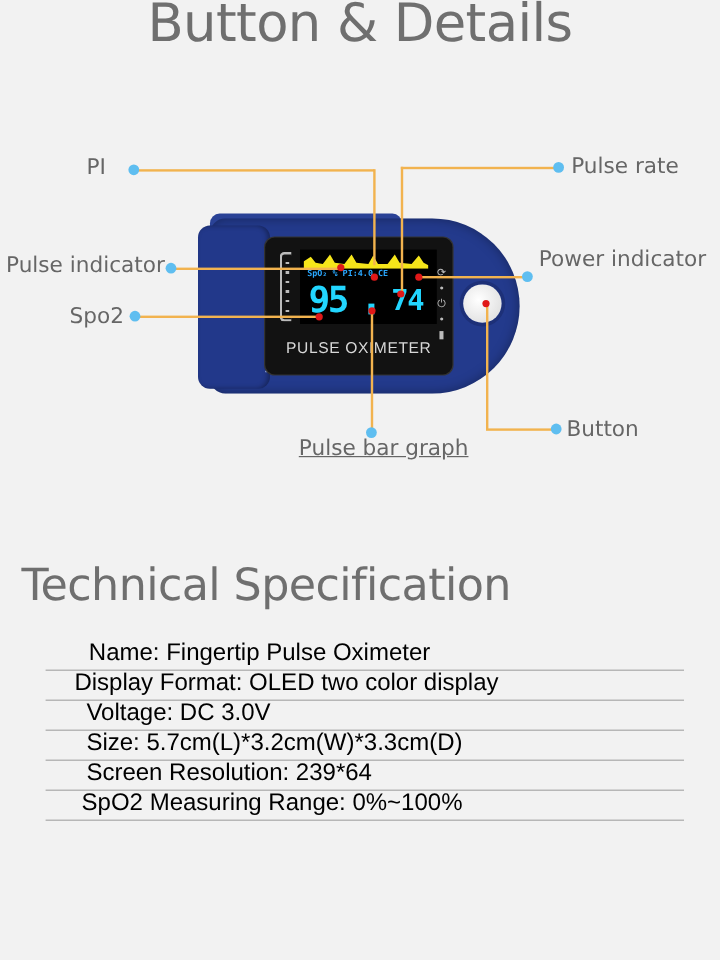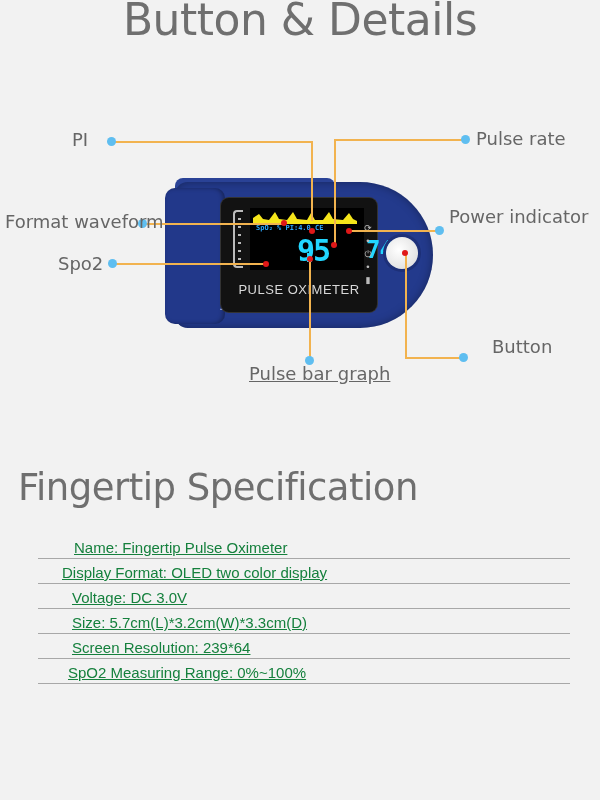--- a/index.html
+++ b/index.html
@@ -22,32 +22,32 @@
   .body-top { position:absolute; left:10px; top:0; width:160px; height:14px; background:#2a4296; border-radius:8px 8px 0 0; }
   .body-cap { position:absolute; left:0; top:10px; width:60px; height:136px; background:#22388a; border-radius:10px; box-shadow: inset -2px 0 4px rgba(0,0,0,0.35); }
   .push { position:absolute; left:27px; top:48px; transform:rotate(90deg); transform-origin:left top; font-size:13px; color:#7f8fc4; letter-spacing:2px; }
   .push-wrap { position:absolute; left:205px; top:222px; width:20px; height:60px; }
   .screen { position:absolute; left:221px; top:198px; width:156px; height:114px; background:#121212; border-radius:8px; box-shadow: 0 0 0 1px #333; }
   .oled { position:absolute; left:250px; top:208px; width:114px; height:62px; background:#000; }
   .bracket { position:absolute; left:233px; top:210px; width:10px; height:58px; border:2px solid #bbb; border-right:none; border-radius:4px 0 0 4px; }
   .ticks { position:absolute; left:238px; top:218px; width:3px; height:44px; background: repeating-linear-gradient(to bottom, #bbb 0 2px, transparent 2px 8px); }
   .wave { position:absolute; left:253px; top:210px; width:104px; height:14px; }
   .oled-small { position:absolute; left:256px; top:224px; font-size:7px; font-family:"DejaVu Sans Mono", monospace; color:#2aa8ff; font-weight:bold; white-space:nowrap; }
-  .num { position:absolute; font-family:"DejaVu Sans Mono", monospace; font-weight:bold; color:#22d6ff;margin-left:40px; }
+  .num { position:absolute; font-family:"DejaVu Sans Mono", monospace; font-weight:bold; color:#22d6ff; }
   .num-spo2 { left:257px; top:233px; font-size:30px; letter-spacing:-2px; }
   .num-pr { left:326px; top:236px; font-size:24px; letter-spacing:-1px; }
   .bar { position:absolute; left:307px; top:253px; width:5px; height:9px; background:#22d6ff; }
   .screen-text { position:absolute; left:221px; top:282px; width:156px; text-align:center; font-size:13px; color:#d8d8d8; letter-spacing:0.5px; font-family:"Liberation Sans", sans-serif; }
   .icons-col { position:absolute; left:362px; top:222px; width:12px; height:70px; color:#bbb; font-size:9px; line-height:13px; text-align:center; }
   .btn { position:absolute; left:386px; top:237px; width:32px; height:32px; border-radius:50%; background:radial-gradient(circle at 40% 40%, #ffffff, #d8d8d8); box-shadow:0 0 0 3px #1d3078; }
 
   
   .spec { position:absolute; left:38px; top:534px; width:532px; }
   .row { position:relative; height:25px; border-bottom:1.5px solid #a8a8a8; }
-  .row span { position:absolute; bottom:2px; font-size:15px; color:#15803d; white-space:nowrap; font-family:"Liberation Sans", sans-serif;text-decoration:underline; }
+  .row span { position:absolute; bottom:2px; font-size:20px; color:#000000; white-space:nowrap; font-family:"Liberation Sans", sans-serif; }
 </style>
 </head>
 <body>
 
 <div class="title title-top">Button &amp; Details</div>
 
 <div>
   <div class="device">
     <div class="body-top"></div>
     <div class="body-main"></div>
@@ -104,27 +104,27 @@
 <div class="dot" style="left:107px; top:137px;"></div>
 <div class="dot" style="left:461px; top:135px;"></div>
 <div class="dot" style="left:138px; top:219px;"></div>
 <div class="dot" style="left:435px; top:226px;"></div>
 <div class="dot" style="left:108px; top:259px;"></div>
 <div class="dot" style="left:305px; top:356px;"></div>
 <div class="dot" style="left:459px; top:353px;"></div>
 
 <div class="lbl" style="left:72px; top:129px;">PI</div>
 <div class="lbl" style="left:476px; top:128px;">Pulse rate</div>
-<div class="lbl" style="left:5px; top:211px;">Format waveform</div>
+<div class="lbl" style="left:5px; top:211px;">Pulse indicator</div>
 <div class="lbl" style="left:449px; top:206px;">Power indicator</div>
 <div class="lbl" style="left:58px; top:253px;">Spo2</div>
-<div class="lbl" style="left:472px; top:336px;margin-left:20px;">Button</div>
+<div class="lbl" style="left:472px; top:347px;">Button</div>
 <div class="lbl" style="left:249px; top:363px;text-decoration:underline;">Pulse bar graph</div>
 
-<div class="title-spec">Fingertip Specification</div>
+<div class="title-spec">Technical Specification</div>
 
 <div class="spec">
   <div class="row">
       <span style="left:36px">Name: Fingertip Pulse Oximeter</span>
     </div>
   <div class="row">
       <span style="left:24px">Display Format: OLED two color display</span>
     </div>
   <div class="row">
       <span style="left:34px">Voltage: DC 3.0V</span>

